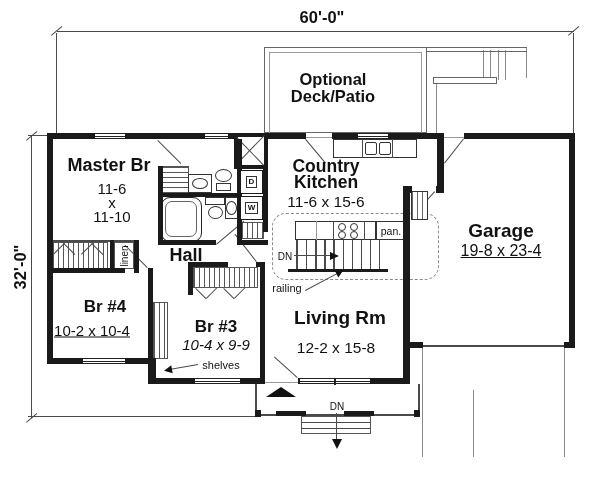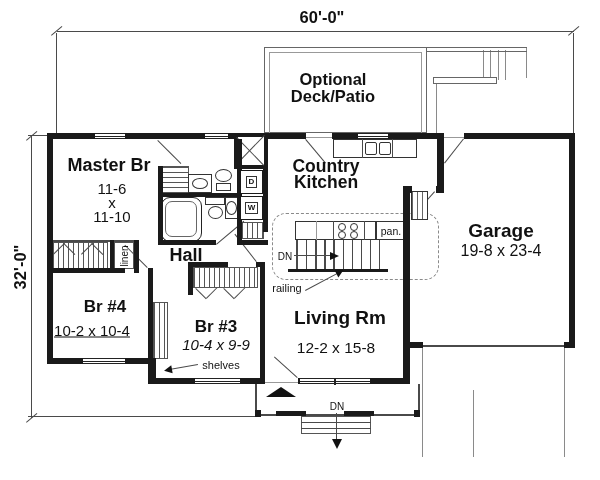--- a/index.html
+++ b/index.html
@@ -225,23 +225,24 @@
   <div class="rline" style="left:198px;top:365px;width:29px;transform:rotate(170deg);"></div>
   <div class="tri" style="left:164px;top:366px;border-top:4px solid transparent;border-bottom:4px solid transparent;border-left:8px solid #111;transform:rotate(170deg);"></div>
 
   <div class="lbl" style="left:109px;top:165px;font-size:18px;">Master Br</div>
   <div class="dims" style="left:112px;top:188px;font-size:15px;">11-6</div>
   <div class="dims" style="left:112px;top:202px;font-size:15px;">x</div>
   <div class="dims" style="left:112px;top:216px;font-size:15px;">11-10</div>
 
   <div class="lbl" style="left:326px;top:166px;font-size:17.5px;">Country</div>
   <div class="lbl" style="left:326px;top:182px;font-size:17.5px;">Kitchen</div>
+  <div class="dims" style="left:326px;top:202px;font-size:15.5px;">11-6 x 15-6</div>
 
   <div class="lbl" style="left:501px;top:231px;font-size:19px;">Garage</div>
-  <div class="dims" style="left:501px;top:251px;font-size:16px;">19-8 x 23-4</div>
+  <div class="dims" style="left:501px;top:251px;font-size:16px;text-decoration:underline;">19-8 x 23-4</div>
 
   <div class="lbl" style="left:186px;top:255px;font-size:18px;">Hall</div>
 
   <div class="lbl" style="left:105px;top:307px;font-size:17px;">Br #4</div>
   <div class="dims" style="left:92px;top:330px;font-size:15px;text-decoration:underline;">10-2 x 10-4</div>
 
   <div class="lbl" style="left:216px;top:327px;font-size:17px;">Br #3</div>
   <div class="dims" style="left:216px;top:344px;font-size:15px;font-style:italic;">10-4 x 9-9</div>
 
   <div class="lbl" style="left:340px;top:318px;font-size:19px;">Living Rm</div>

